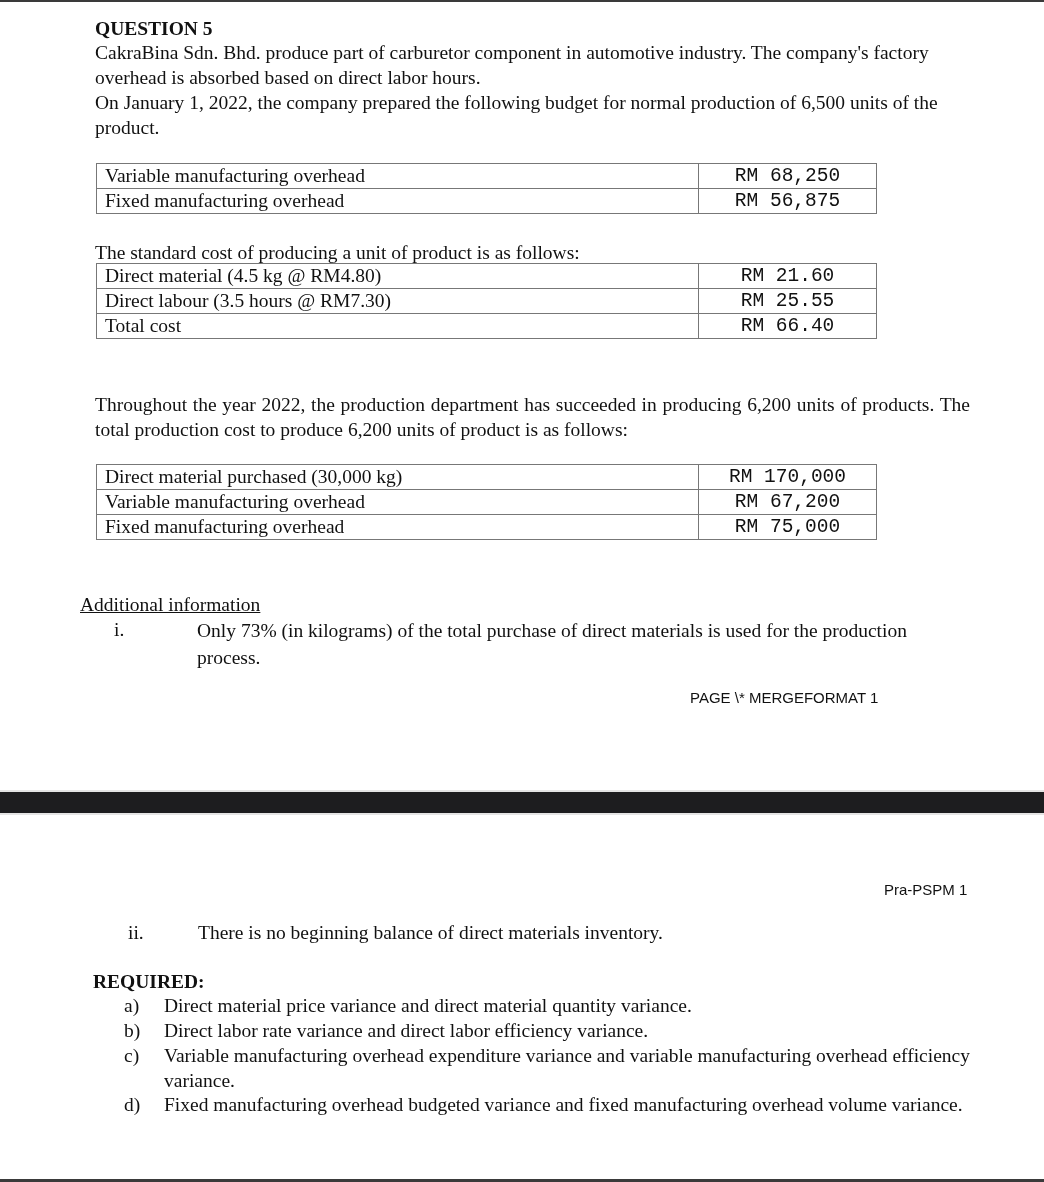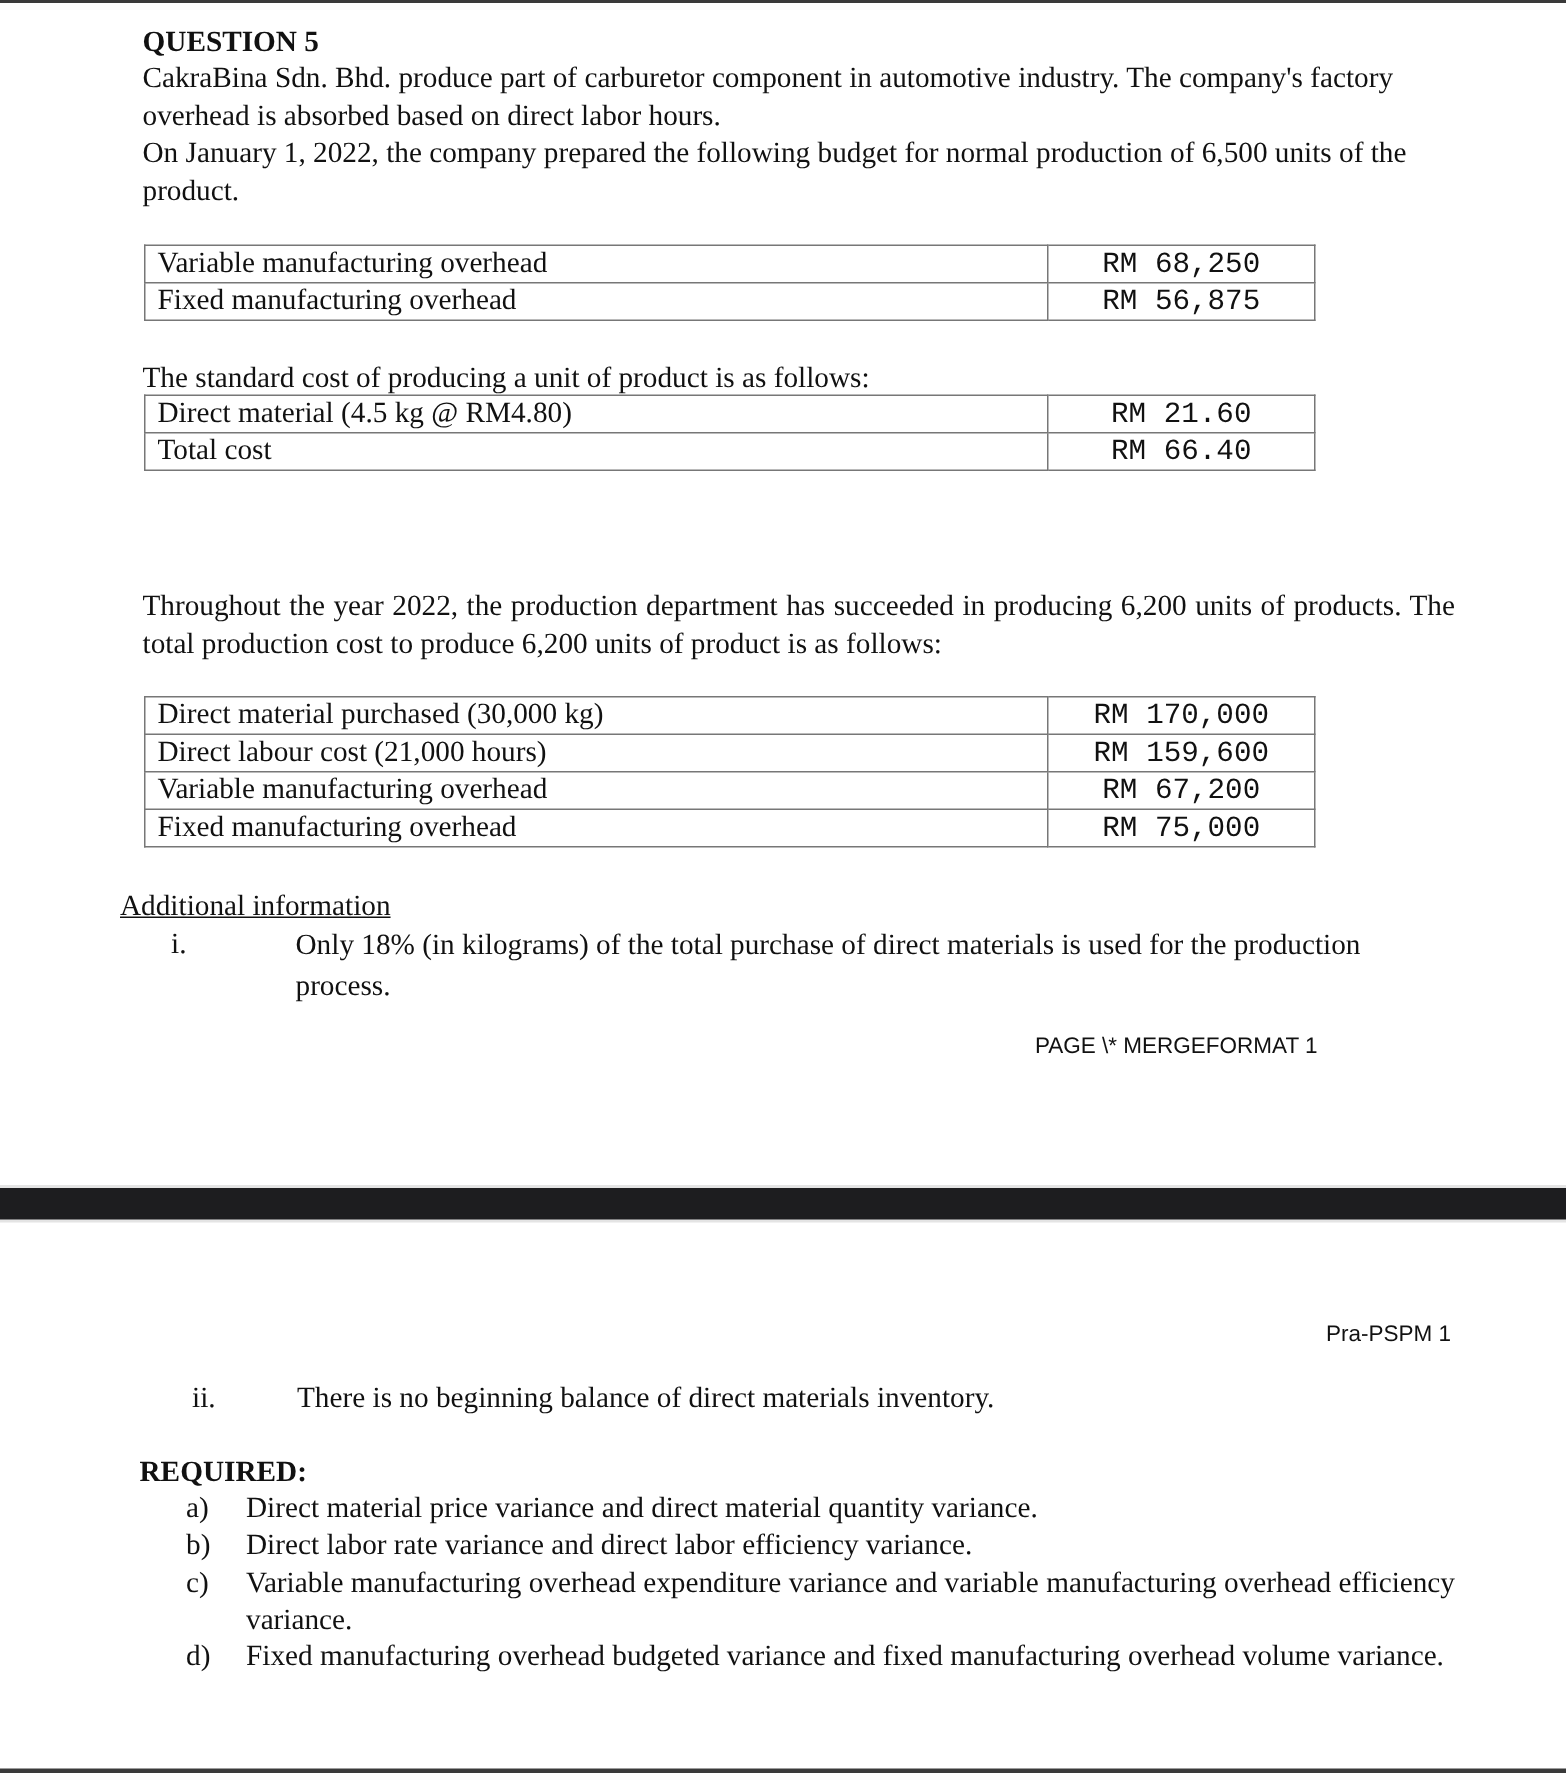--- a/index.html
+++ b/index.html
@@ -54,52 +54,52 @@
 
 <div class="abs txt" style="left:95px; top:240px;">The standard cost of producing a unit of product is as follows:</div>
 
 <table class="t" style="top:263px;padding-left:15px;">
   <tbody>
       <tr>
     <td class="desc">Direct material (4.5 kg @ RM4.80)</td>
     <td class="amt">RM 21.60</td>
   </tr>
   <tr>
+    <td class="desc">Direct labour (3.5 hours @ RM7.30)</td>
+    <td class="amt">RM 25.55</td>
+  </tr>
+  <tr>
     <td class="desc">Total cost</td>
     <td class="amt">RM 66.40</td>
   </tr>
 </tbody>
   </table>
 
 <div class="abs txt para justify" style="top:392px;">Throughout the year 2022, the production department has succeeded in producing 6,200 units of products. The total production cost to produce 6,200 units of product is as follows:</div>
 
 <table class="t" style="top:464px;">
   <tbody>
       <tr>
     <td class="desc">Direct material purchased (30,000 kg)</td>
     <td class="amt">RM 170,000</td>
   </tr>
   <tr>
-    <td class="desc">Direct labour cost (21,000 hours)</td>
-    <td class="amt">RM 159,600</td>
-  </tr>
-  <tr>
     <td class="desc">Variable manufacturing overhead</td>
     <td class="amt">RM 67,200</td>
   </tr>
   <tr>
     <td class="desc">Fixed manufacturing overhead</td>
     <td class="amt">RM 75,000</td>
   </tr>
 </tbody>
   </table>
 
 <div class="abs txt" style="left:80px; top:592px;text-decoration:underline;">Additional information</div>
 <div class="abs txt li-num" style="left:114px; top:617px;">i.</div>
-<div class="abs txt" style="left:197px; top:617px; width:775px; line-height:27px;">Only 18% (in kilograms) of the total purchase of direct materials is used for the production process.</div>
+<div class="abs txt" style="left:197px; top:617px; width:775px; line-height:27px;">Only 73% (in kilograms) of the total purchase of direct materials is used for the production process.</div>
 
 <div class="abs footer-sans" style="left:690px; top:689px;">PAGE \* MERGEFORMAT 1</div>
 
 <div class="sep-band"></div>
 
 <div class="abs footer-sans" style="left:884px; top:881px;">Pra-PSPM 1</div>
 
 <div class="abs txt li-num" style="left:128px; top:920px;">ii.</div>
 <div class="abs txt" style="left:198px; top:920px;">There is no beginning balance of direct materials inventory.</div>
 

